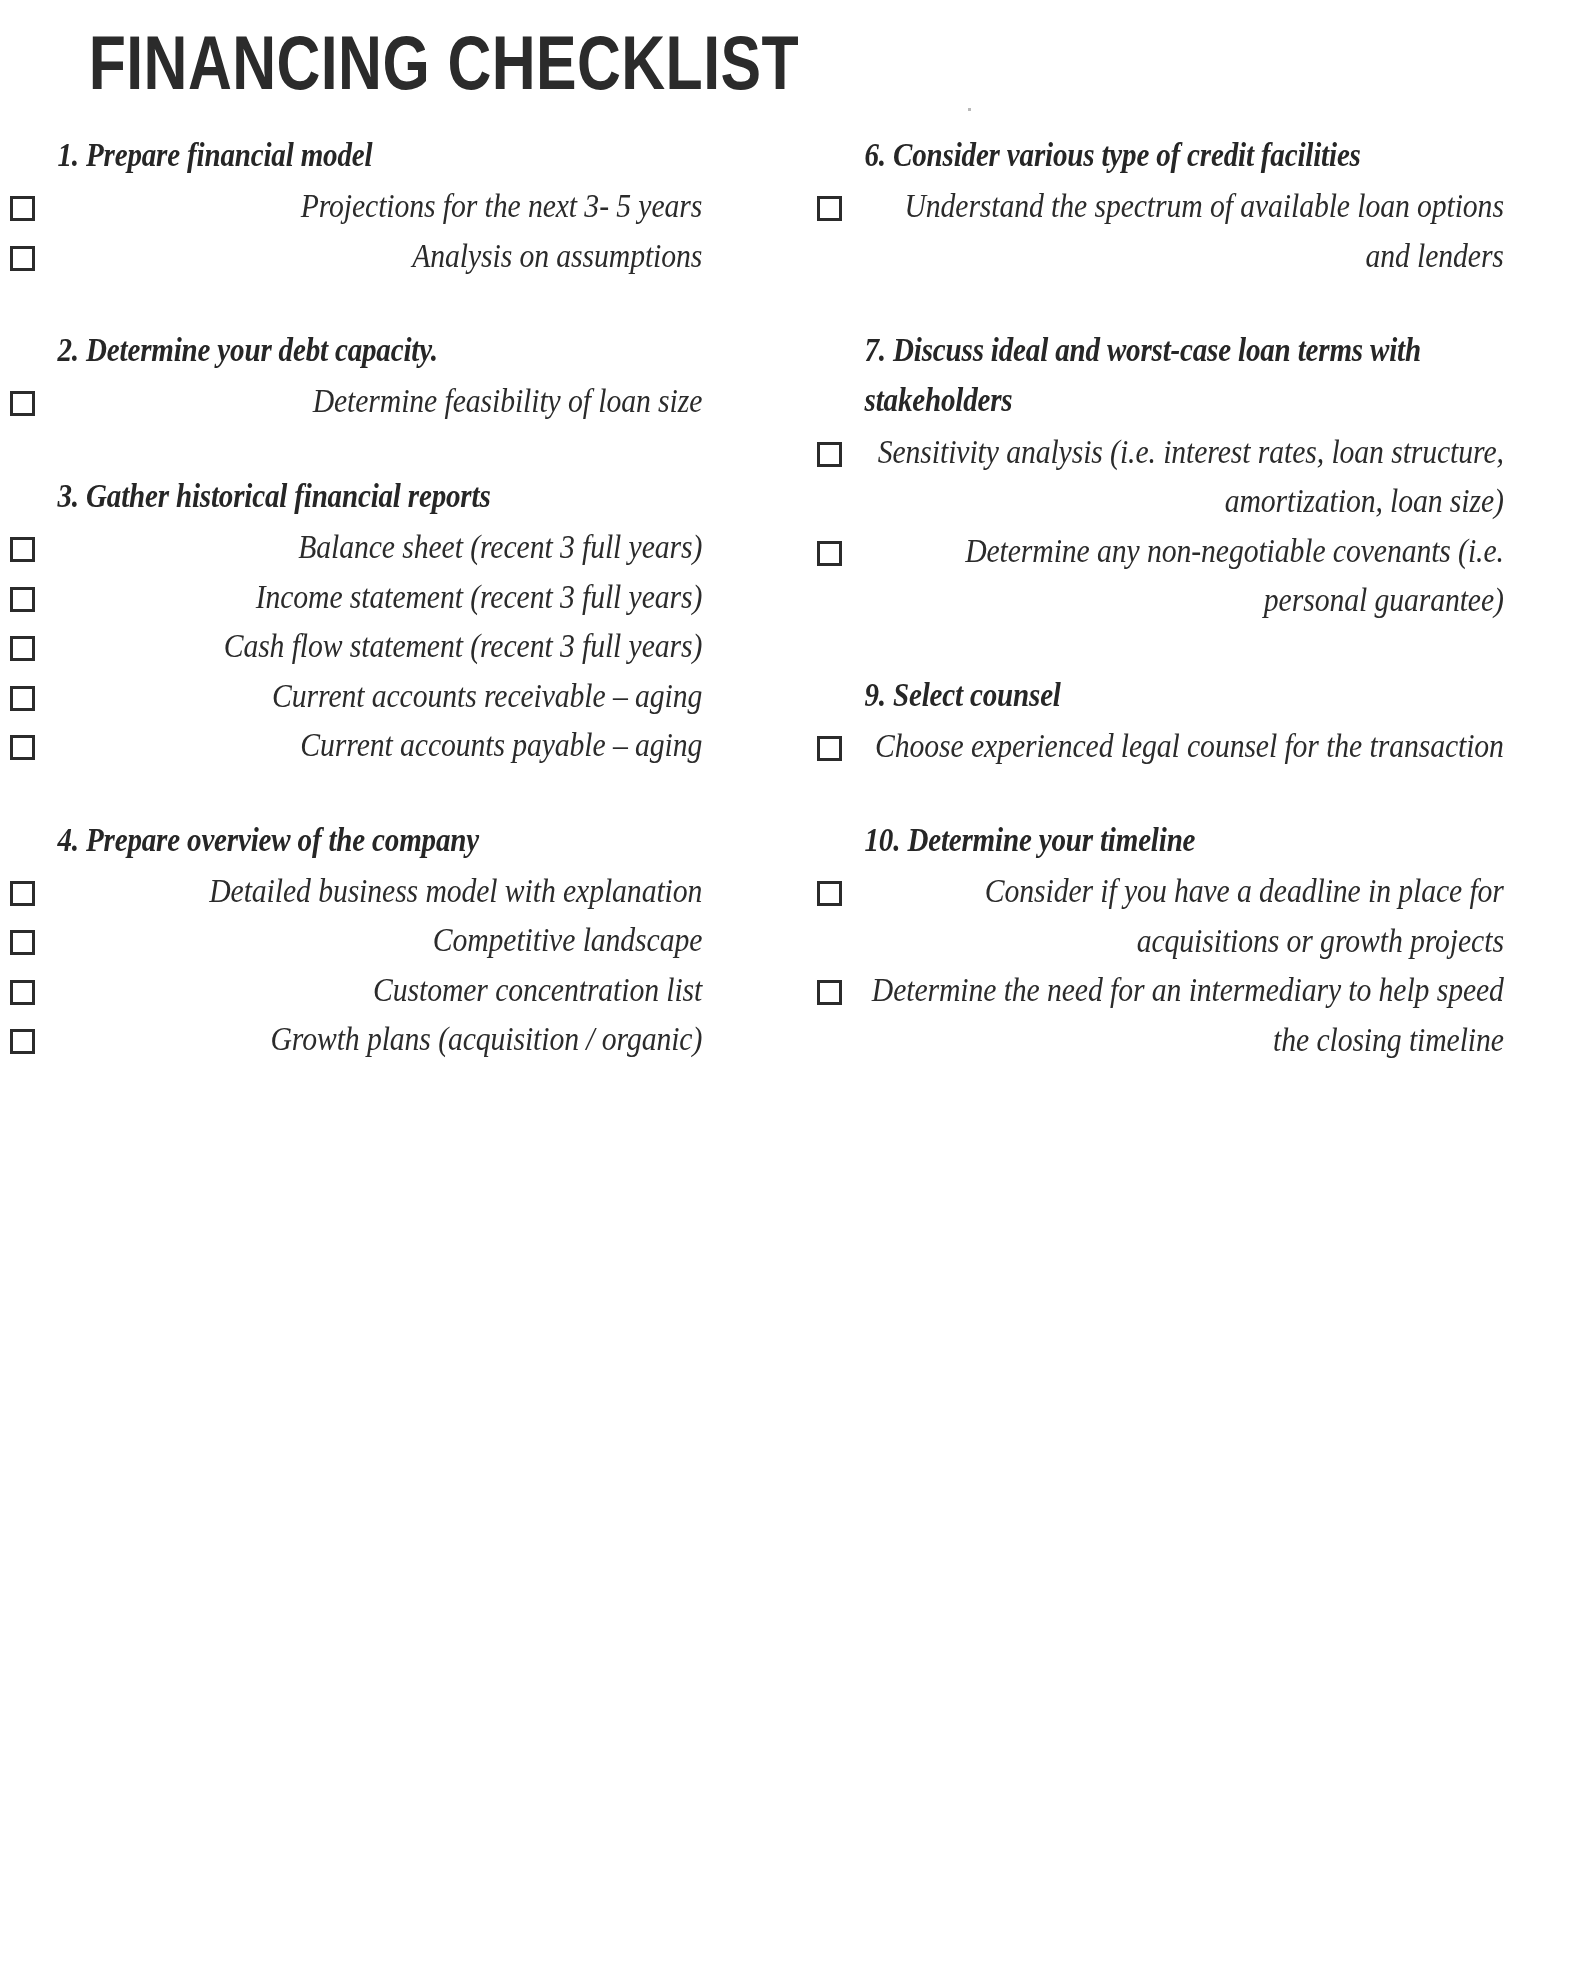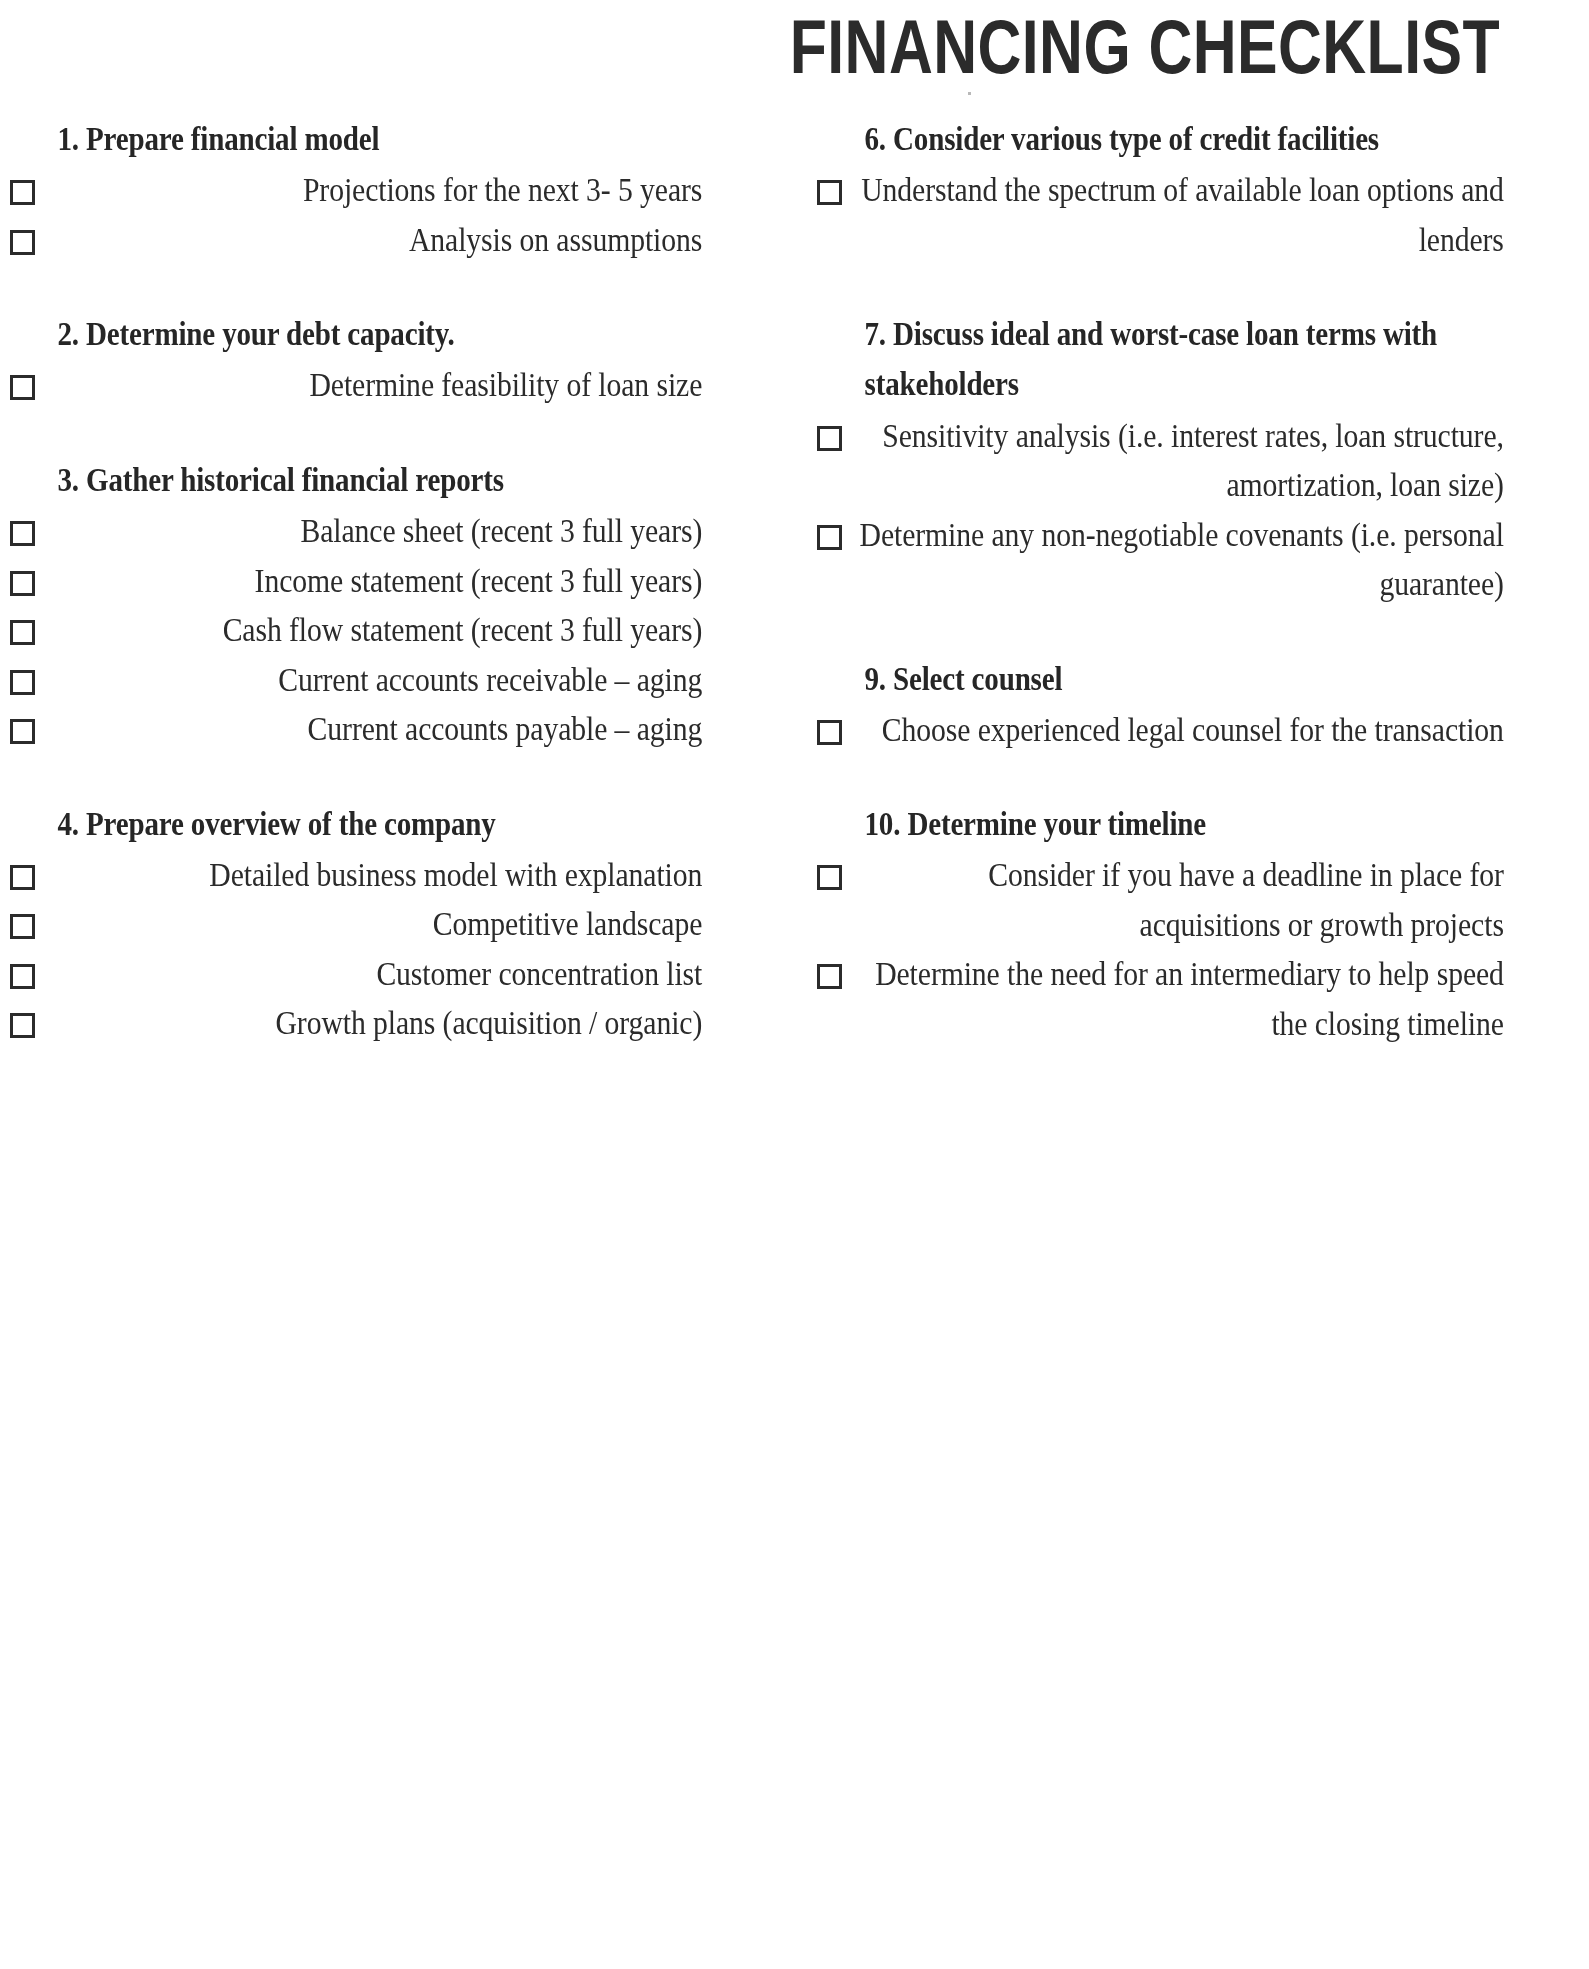--- a/index.html
+++ b/index.html
@@ -12,22 +12,22 @@
     height: 1969px;
     font-family: "Liberation Serif", "DejaVu Serif", serif;
     color: #2b2b2b;
     overflow: hidden;
     position: relative;
   }
 
   
   .title-bar {
     width: 100%;
-    text-align: right;
-    padding-top: 6px;
+    text-align: left;
+    padding-top: 22px;
     box-sizing: border-box;
   }
   .doc-title {
     font-family: "Liberation Sans", "DejaVu Sans", sans-serif;
     font-weight: bold;
     font-size: 76px;
     letter-spacing: 0.5px;
     color: #2b2b2b;
     line-height: 1.08;
     transform: scaleX(0.80);
@@ -37,20 +37,21 @@
   }
 
   
   .columns {
     display: flex;
     flex-direction: row;
     align-items: flex-start;
     padding: 0 14px 0 10px;
     box-sizing: border-box;
     margin-top: 26px;
+    font-style: italic;
   }
   .col {
     width: 50%;
     box-sizing: border-box;
     position: relative;
   }
   .col-left  { padding-right: 18px; }
   .col-right { padding-left: 24px; }
 
   

